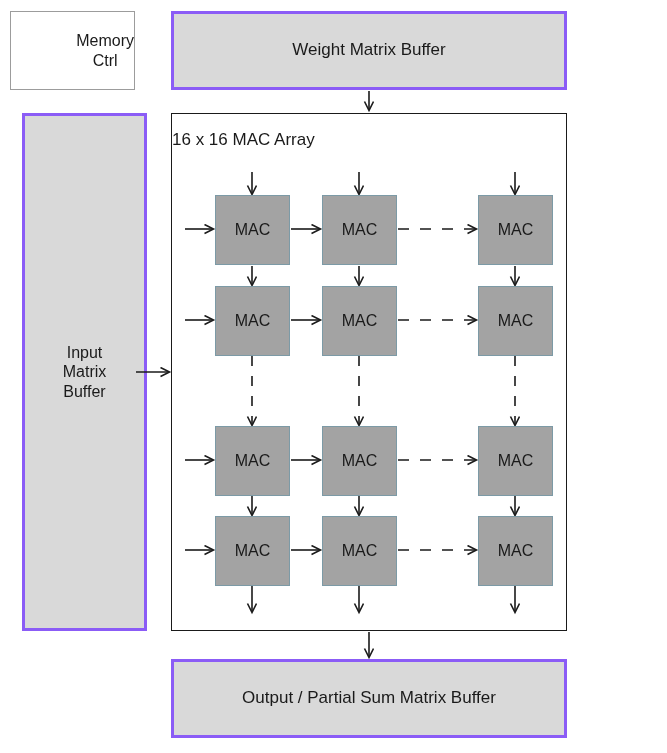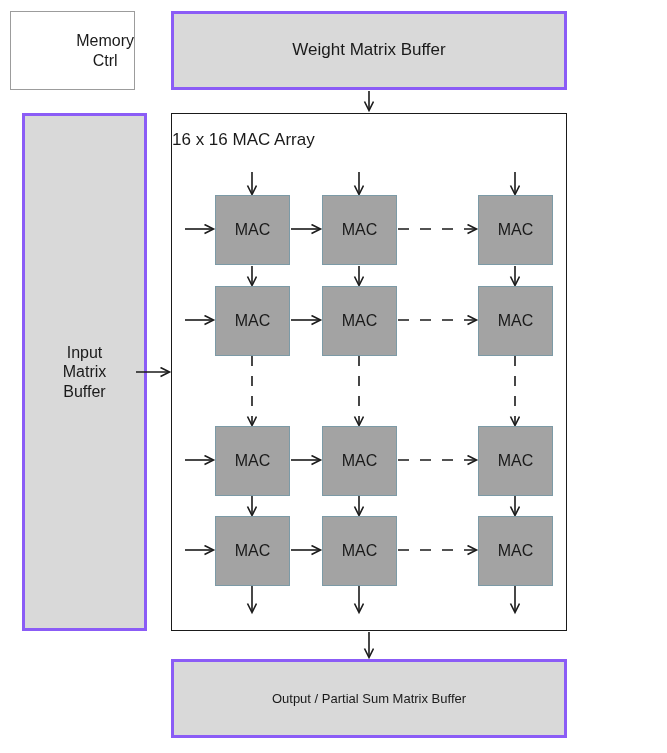--- a/index.html
+++ b/index.html
@@ -6,21 +6,21 @@
   body{width:667px;height:753px;font-family:"Liberation Sans",sans-serif;color:#1a1a1a;}
   #stage{position:relative;width:667px;height:753px;overflow:hidden;background:#fff;}
   .box{position:absolute;box-sizing:border-box;display:flex;align-items:center;justify-content:center;text-align:center;line-height:1.22;}
   .gray{background:#d9d9d9;border:3px solid #8b5cf6;box-shadow:0 0 0 0 transparent;}
   .white{background:#ffffff;border:1px solid #9c9c9c;}
   .plain{background:#ffffff;border:1px solid #1a1a1a;}
   .mac{background:#a3a3a3;border:1px solid #7c9aa6;font-size:16px;}
   #memctrl{left:10px;top:11px;width:125px;height:79px;font-size:16px;justify-content:flex-end;}
   #inbuf{left:10px;top:113px;width:125px;height:518px;font-size:16px;margin-left:12px;}
   #wbuf{left:171px;top:11px;width:396px;height:79px;font-size:17px;}
-  #obuf{left:171px;top:659px;width:396px;height:79px;font-size:13px;}
+  #obuf{left:171px;top:659px;width:396px;height:79px;font-size:17px;}
   #macarray{left:171px;top:113px;width:396px;height:518px;}
   #macarray-title{position:absolute;left:0;top:16px;width:396px;text-align:left;font-size:17px;}
   svg#wires{position:absolute;left:0;top:0;width:667px;height:753px;pointer-events:none;}
   .mlbl{pointer-events:none;}
 </style>
 </head>
 <body>
 
 <div id="stage">
 

